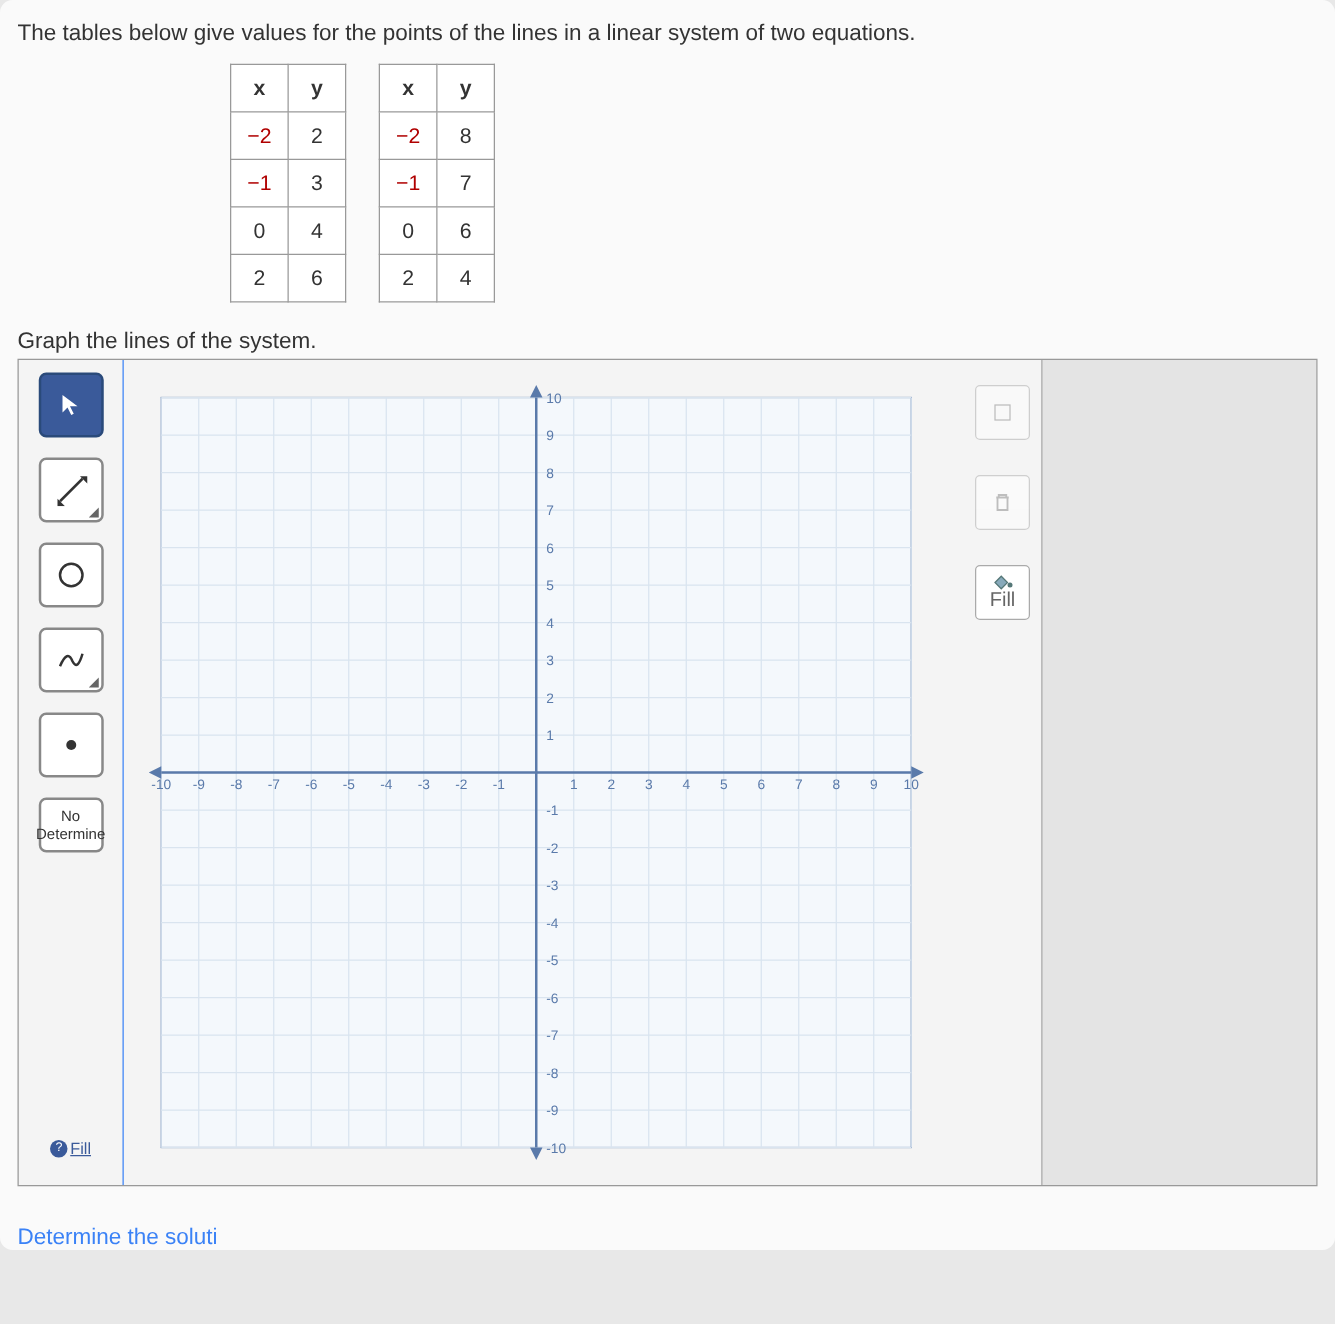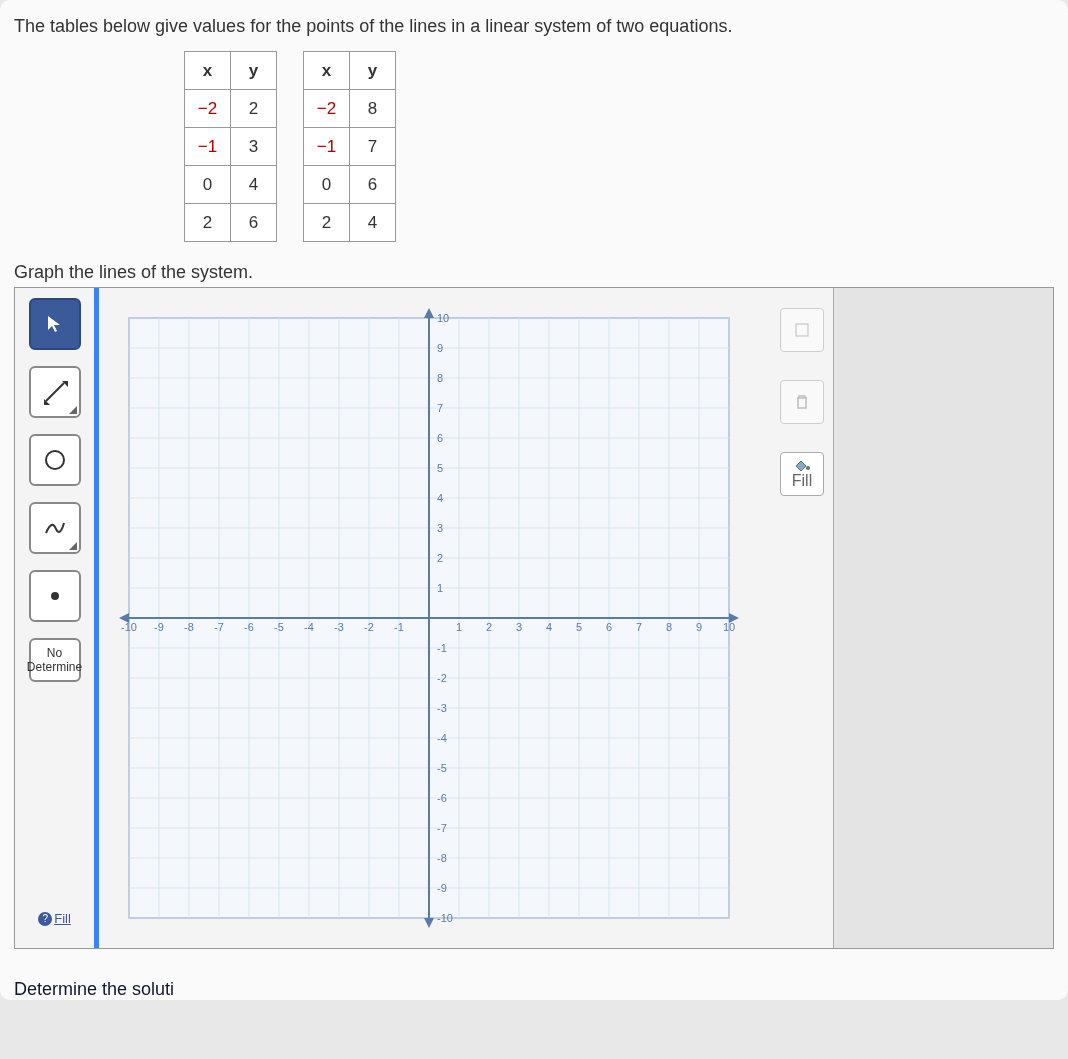--- a/index.html
+++ b/index.html
@@ -53,21 +53,21 @@
     width: 100%;
     overflow: hidden;
   }
   .tool-sidebar {
     width: 84px;
     padding: 10px 0;
     display: flex;
     flex-direction: column;
     align-items: center;
     gap: 16px;
-    border-right: 5px solid #3b82f6;
+    border-right: 1px solid #3b82f6;
   }
   .tool-btn {
     width: 52px;
     height: 52px;
     border: 2px solid #888;
     border-radius: 6px;
     background: #fff;
     display: flex;
     align-items: center;
     justify-content: center;
@@ -163,21 +163,21 @@
     text-align: right;
     font-size: 15px;
     color: #444;
     padding: 6px 18px 2px 0;
   }
   .footer-brand b { color: #b00000; font-weight: bold; }
   .footer-brand span.thin { font-weight: normal; }
   .determine {
     margin-top: 30px;
     font-size: 18px;
-    color: #0f172a;
+    color: #3b82f6;
   }
 </style>
 </head>
 <body>
 
 <div class="page">
   <div class="question-text">The tables below give values for the points of the lines in a linear system of two equations.</div>
 
   <div class="tables-row">
     <table class="data-table">

